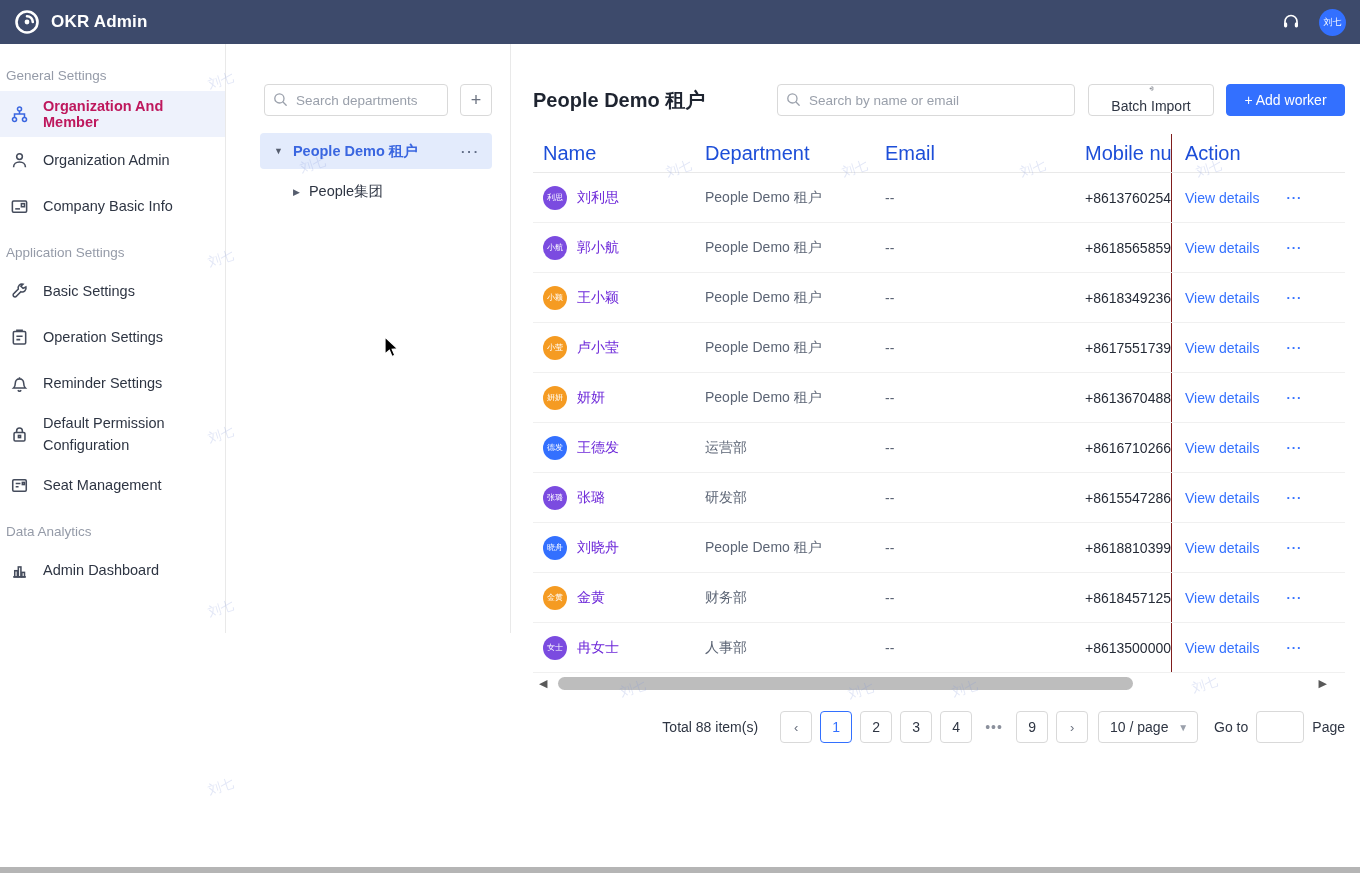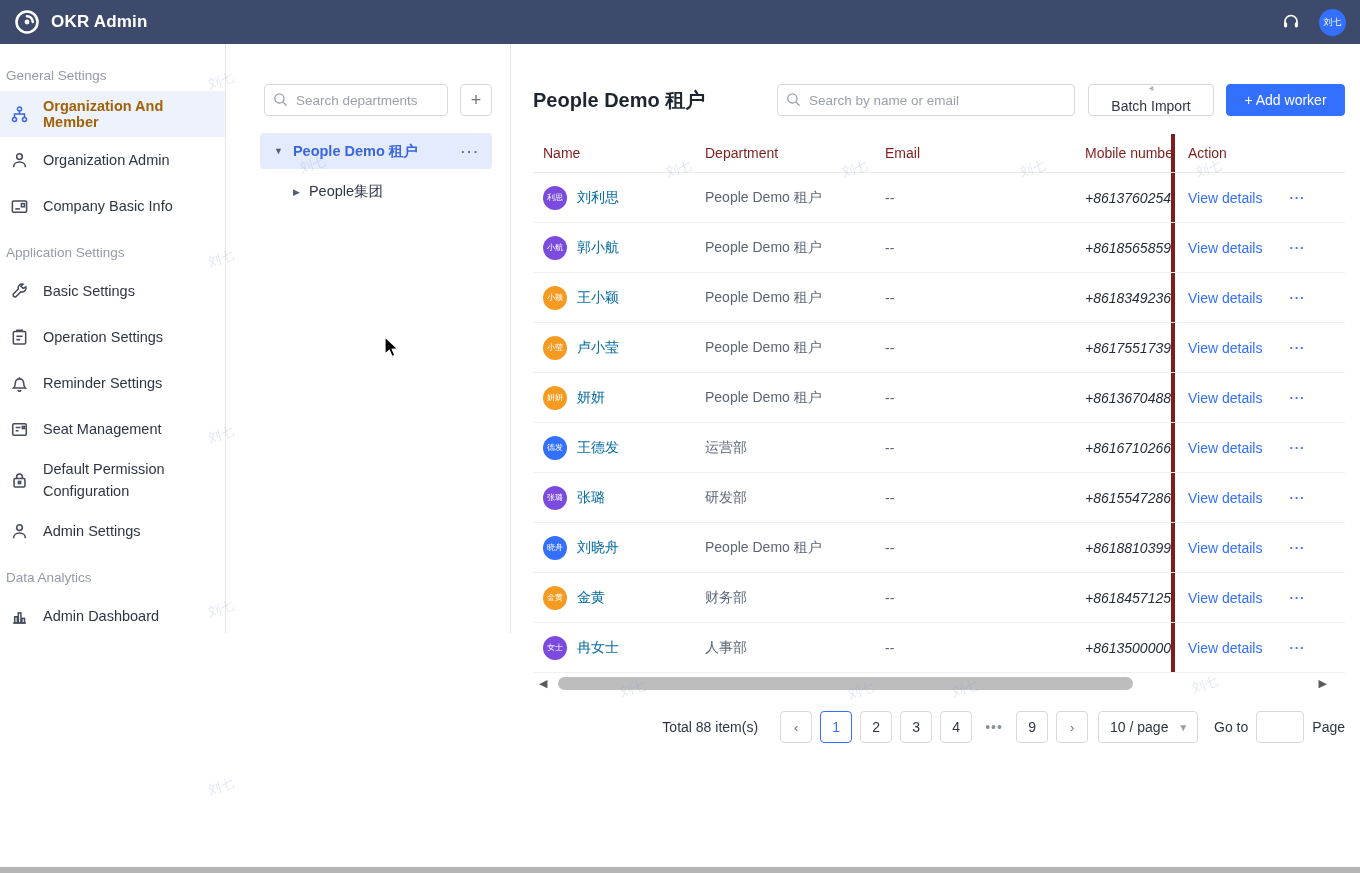--- a/index.html
+++ b/index.html
@@ -16,21 +16,21 @@
   
   .layout{display:flex;height:589px;}
   
   .sidebar{width:226px;flex:0 0 226px;border-right:1px solid #e9e9e9;box-sizing:border-box;padding-top:18px;}
   .side-group-label{color:#959ba8;font-size:13.5px;padding:6px 0 8px 6px;}
   .side-group-label.later{padding-top:16px;}
   .side-item{min-height:46px;display:flex;align-items:center;padding:0 8px 0 10px;font-size:14.5px;
              color:#2e3543;cursor:default;}
   .side-item .sicon{width:19px;height:19px;margin-right:14px;flex:0 0 auto;display:flex;align-items:center;}
   .side-item svg{stroke:#454c5c;}
-  .side-item.active{background:#eef2fc;color:#a16207;font-weight:700;}
+  .side-item.active{background:#eef2fc;color:#be185d;font-weight:700;}
   .side-item.active svg{stroke:#3a66e0;}
   .side-item .multiline{line-height:22px;padding:6px 0;}
   
   .treepanel{width:285px;flex:0 0 285px;border-right:1px solid #e9e9e9;box-sizing:border-box;
              padding:40px 18px 0 38px;}
   .tree-search-row{display:flex;gap:12px;}
   .search-box{position:relative;flex:1;}
   .search-box input{width:100%;height:32px;box-sizing:border-box;border:1px solid #d9d9d9;border-radius:4px;
                     padding:0 8px 0 31px;font-size:13.5px;color:#333;outline:none;font-family:inherit;}
   .search-box input::placeholder{color:#9aa0ab;}
@@ -50,34 +50,34 @@
   .main-header{display:flex;align-items:center;}
   .page-title{font-size:20px;font-weight:700;color:#1e2430;flex:1;}
   .main-search{width:298px;flex:0 0 298px;}
   .btn{height:32px;box-sizing:border-box;border-radius:4px;font-size:14px;display:flex;align-items:center;
        justify-content:center;font-family:inherit;}
   .btn-plain{background:#fff;border:1px solid #d9d9d9;color:#2e3543;width:126px;margin-left:13px;gap:7px;flex-direction:column;}
   .btn-primary{background:#3370ff;border:1px solid #3370ff;color:#fff;width:119px;margin-left:12px;}
   
   .table{margin-top:18px;}
   .trow,.thead{display:flex;align-items:center;}
-  .thead{height:38px;color:#7f1d1d;font-size:14px;border-bottom:1px solid #e9e9e9;}
+  .thead{height:38px;color:#1d4ed8;font-size:20px;border-bottom:1px solid #e9e9e9;}
   .trow{height:49px;border-bottom:1px solid #f0f0f0;font-size:14px;}
   .col-name{width:172px;flex:0 0 172px;padding-left:10px;box-sizing:border-box;display:flex;align-items:center;}
   .col-dept{width:180px;flex:0 0 180px;}
   .col-email{width:160px;flex:0 0 160px;}
   .col-mobile{width:126px;flex:0 0 126px;text-align:right;white-space:nowrap;overflow:hidden;}
   .col-action{flex:1;align-self:stretch;display:flex;align-items:center;padding-left:13px;box-sizing:border-box;
-              border-left:4px solid #7f1d1d;}
+              border-left:1px solid #7f1d1d;}
   .thead .col-mobile{text-align:left;padding-left:40px;box-sizing:border-box;}
   .avatar{width:24px;height:24px;border-radius:50%;color:#fff;font-size:8px;display:flex;align-items:center;
           justify-content:center;margin-right:10px;flex:0 0 auto;}
-  .cell-name{color:#0369a1;}
+  .cell-name{color:#6d28d9;}
   .cell-dim{color:#5c6575;}
-  .cell-mobile{color:#252b37;font-style:italic;}
+  .cell-mobile{color:#252b37;}
   .view-link{color:#3370ff;}
   .row-more{color:#3370ff;margin-left:27px;letter-spacing:1px;font-weight:700;font-size:13px;}
   
   .hscroll{position:relative;height:16px;margin-top:3px;}
   .hs-arrow{position:absolute;top:1px;font-size:11px;color:#595959;}
   .hs-left{left:6px;}
   .hs-right{right:18px;}
   .hs-thumb{position:absolute;left:25px;top:1px;width:575px;height:13px;background:#bdbdbd;border-radius:7px;}
   
   .pagination{margin-top:19px;display:flex;align-items:center;justify-content:flex-end;font-size:14px;color:#2e3543;}
@@ -185,48 +185,39 @@
         <svg viewBox="0 0 16 16" width="19" height="19" fill="none" stroke-width="1.3">
           <path d="M13 11.8H3c1-1 1.5-2.2 1.5-4.2a3.5 3.5 0 0 1 7 0c0 2 .5 3.2 1.5 4.2zM8 4.1V2.8M6.7 13.6a1.4 1.4 0 0 0 2.6 0"></path>
         </svg>
         </span>
       <span>Reminder Settings</span>
     </div>
 
     <div class="side-item">
       <span class="sicon">
         <svg viewBox="0 0 16 16" width="19" height="19" fill="none" stroke-width="1.3">
+          <rect x="3.4" y="6.4" width="9.2" height="7" rx="1"></rect>
+            <path d="M5.6 6.4V4.9a2.4 2.4 0 0 1 4.8 0v1.5"></path>
+            <rect x="7.1" y="8.8" width="1.8" height="1.8"></rect>
+        </svg>
+        </span>
+      <span class="multiline">Default Permission Configuration</span>
+    </div>
+
+    <div class="side-item">
+      <span class="sicon">
+        <svg viewBox="0 0 16 16" width="19" height="19" fill="none" stroke-width="1.3">
           <rect x="2.3" y="3.2" width="11.4" height="9.6" rx="1"></rect>
             <path d="M4.8 6.4h4M4.8 9h2.4"></path>
             <rect x="10.4" y="5.4" width="1.8" height="1.8"></rect>
         </svg>
         </span>
       <span>Seat Management</span>
     </div>
 
-    <div class="side-item">
-      <span class="sicon">
-        <svg viewBox="0 0 16 16" width="19" height="19" fill="none" stroke-width="1.3">
-          <rect x="3.4" y="6.4" width="9.2" height="7" rx="1"></rect>
-            <path d="M5.6 6.4V4.9a2.4 2.4 0 0 1 4.8 0v1.5"></path>
-            <rect x="7.1" y="8.8" width="1.8" height="1.8"></rect>
-        </svg>
-        </span>
-      <span class="multiline">Default Permission Configuration</span>
-    </div>
-
-    <div class="side-item">
-      <span class="sicon">
-        <svg viewBox="0 0 16 16" width="19" height="19" fill="none" stroke-width="1.3">
-          <circle cx="8" cy="4.7" r="2.4"></circle>
-            <path d="M3 13.6c0-2.8 2.2-4.4 5-4.4s5 1.6 5 4.4"></path>
-        </svg>
-        </span>
-      <span>Admin Settings</span>
-    </div>
 
     <div class="side-group-label later">Data Analytics</div>
 
     <div class="side-item">
       <span class="sicon">
         <svg viewBox="0 0 16 16" width="19" height="19" fill="none" stroke-width="1.3">
           <path d="M2.6 13.4h10.8"></path>
             <rect x="4" y="8.2" width="2.2" height="5.2"></rect>
             <rect x="7" y="5" width="2.2" height="8.4"></rect>
             <rect x="10" y="9.6" width="2.2" height="3.8"></rect>

